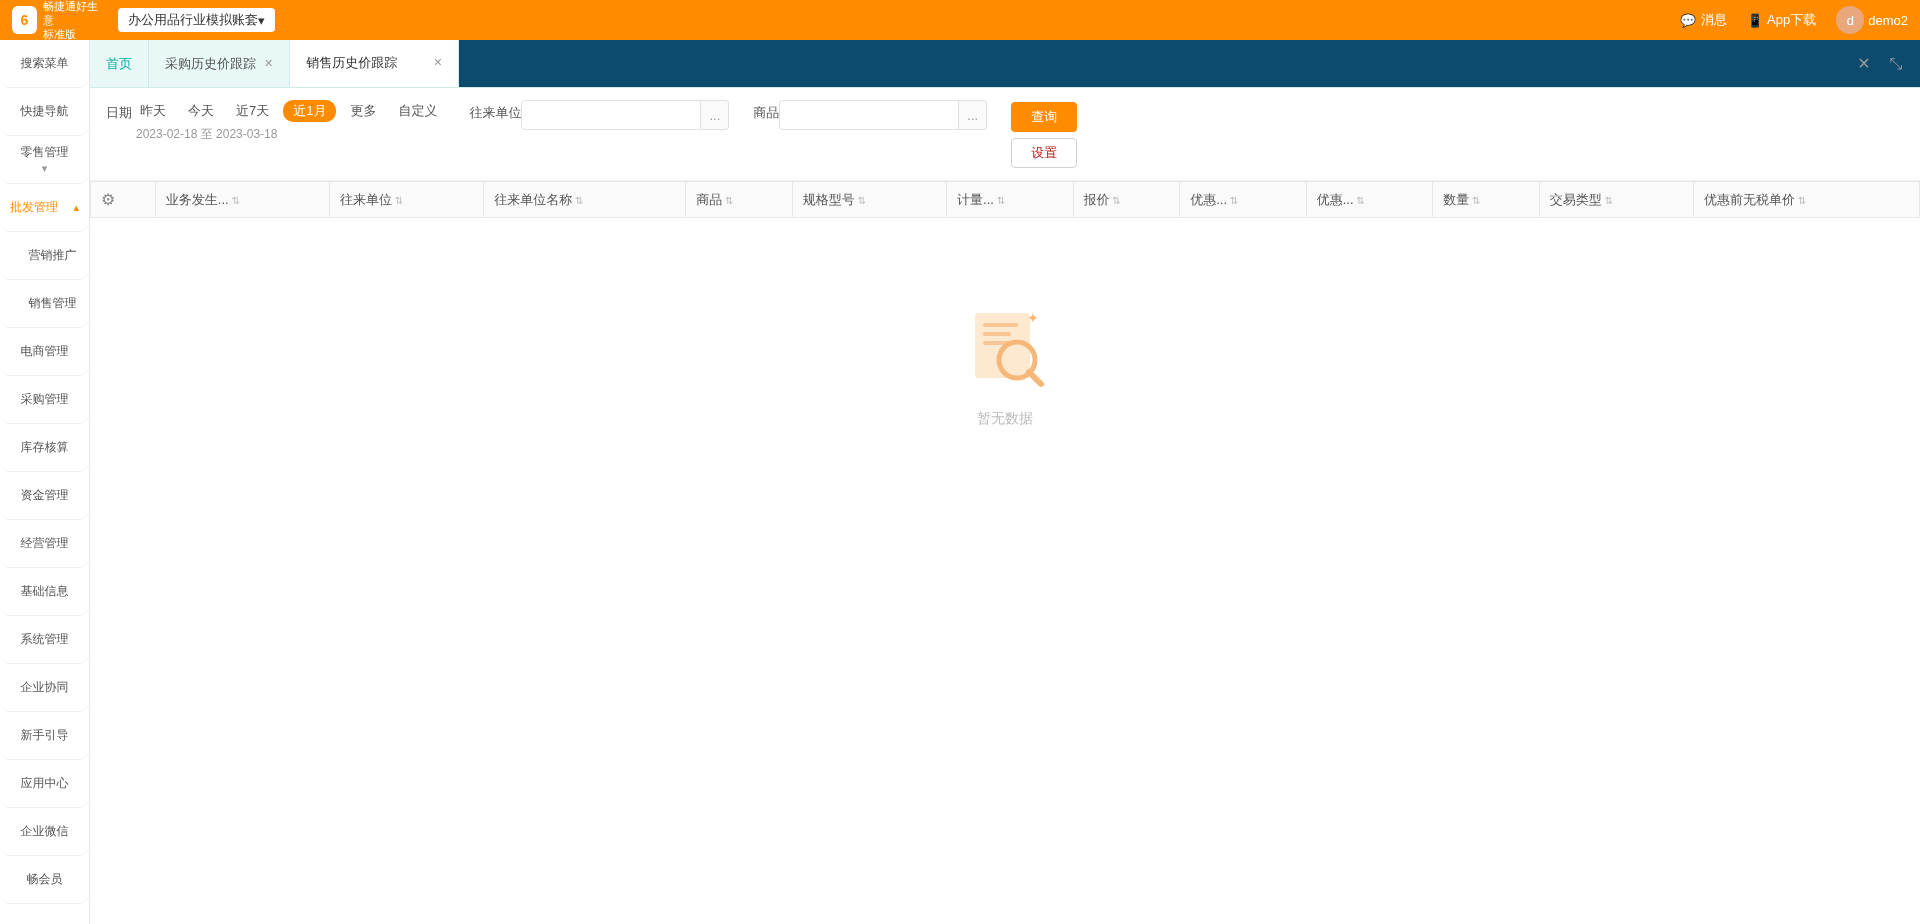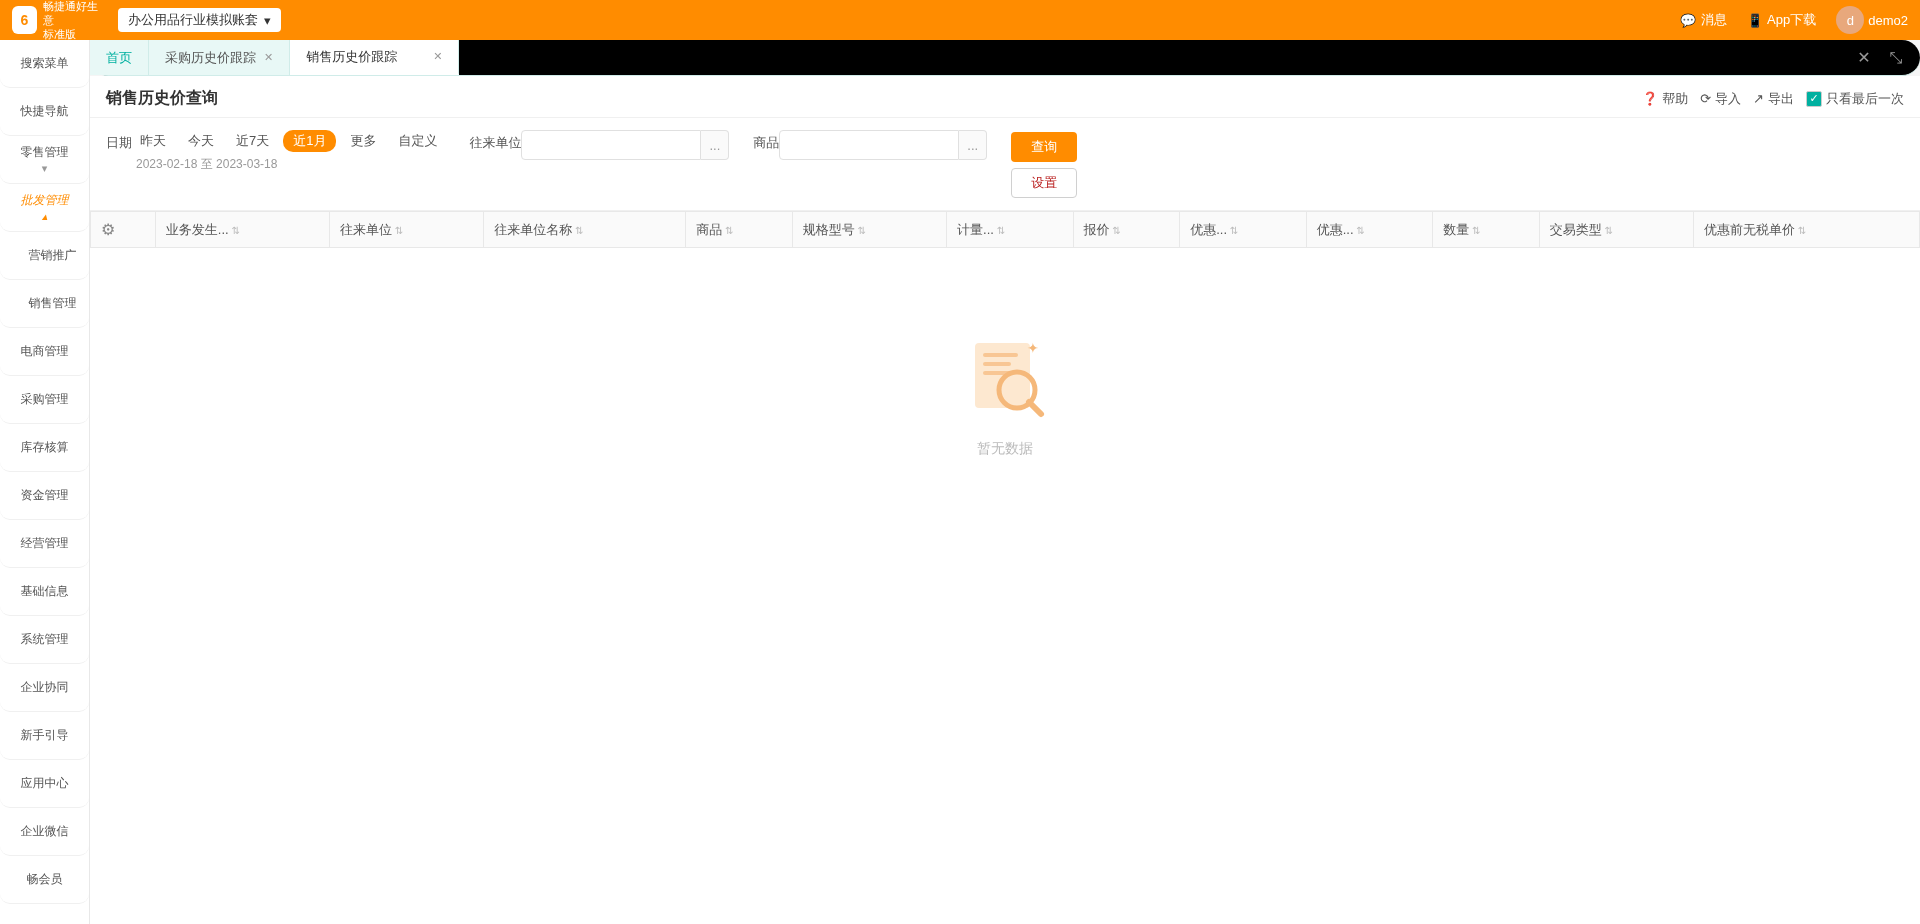--- a/index.html
+++ b/index.html
@@ -46,21 +46,21 @@
       gap: 4px;
       color: #333;
     }
     .top-bar-selector {
       background: white;
       border-radius: 4px;
       padding: 3px 10px;
       font-size: 13px;
       display: flex;
       align-items: center;
-      gap: 6px;
+      gap: 0;
       cursor: pointer;
     }
     .top-bar-right {
       display: flex;
       align-items: center;
       gap: 20px;
       color: white;
       font-size: 13px;
     }
     .top-bar-right-item {
@@ -104,27 +104,26 @@
       text-align: left;
       border-radius: 10px;
     }
     .sidebar-item .item-text { font-size: 12px; }
 
     
     .content-area { flex: 1; display: flex; flex-direction: column; overflow: hidden; }
 
     
     .tab-bar {
-      height: 36px;
-      background: #000000;
+      height: 48px;
+      background: #0c4a6e;
       display: flex;
       align-items: center;
       border-bottom: 1px solid #d0ece9;
       flex-shrink: 0;
-      border-radius: 18px;
     }
     .tab-home {
       padding: 0 16px;
       height: 100%;
       display: flex;
       align-items: center;
       background: #e8f8f6;
       color: #00b0a0;
       font-size: 13px;
       cursor: pointer;
@@ -352,21 +351,21 @@
       <div class="sidebar-item">
         <span class="item-text">搜索菜单</span>
       </div>
       <div class="sidebar-item">
         <span class="item-text">快捷导航</span>
       </div>
       <div class="sidebar-item" style="flex-direction:column;justify-content:space-between;padding:8px 10px;">
         <span class="item-text">零售管理</span>
         <span style="font-size:11px;color:#999;">▾</span>
       </div>
-      <div class="sidebar-item" style="flex-direction:column;justify-content:space-between;padding:8px 10px;color:#ff8c00;font-style:italic;">
+      <div class="sidebar-item" style="flex-direction:row;justify-content:space-between;padding:8px 10px;color:#ff8c00;">
         <span class="item-text">批发管理</span>
         <span style="font-size:11px;color:#ff8c00;">▴</span>
       </div>
       <div class="sidebar-item" style="padding-left:20px;">
         <span class="item-text">营销推广</span>
       </div>
       <div class="sidebar-item" style="padding-left:20px;">
         <span class="item-text">销售管理</span>
       </div>
       <div class="sidebar-item">
@@ -423,41 +422,20 @@
         </div>
         <div class="tab-spacer"></div>
         <div class="tab-actions">
           <div class="tab-action-icon">✕</div>
           <div class="tab-action-icon">⤡</div>
         </div>
       </div>
 
       <div class="page-content">
 
-        <div class="page-header">
-          <div class="page-title">销售历史价查询</div>
-          <div class="page-header-actions">
-            <div class="header-action">
-              <span>❓</span>
-              <span>帮助</span>
-            </div>
-            <div class="header-action">
-              <span>⟳</span>
-              <span>导入</span>
-            </div>
-            <div class="header-action">
-              <span>↗</span>
-              <span>导出</span>
-            </div>
-            <label class="checkbox-label">
-              <div class="checkbox-box">✓</div>
-              <span>只看最后一次</span>
-            </label>
-          </div>
-        </div>
 
         <div class="filter-bar">
 
           <div class="filter-group">
             <span class="filter-label">日期</span>
             <div class="filter-options">
               <div class="filter-date-row">
                 <button class="date-btn">昨天</button>
                 <button class="date-btn">今天</button>
                 <button class="date-btn">近7天</button>

